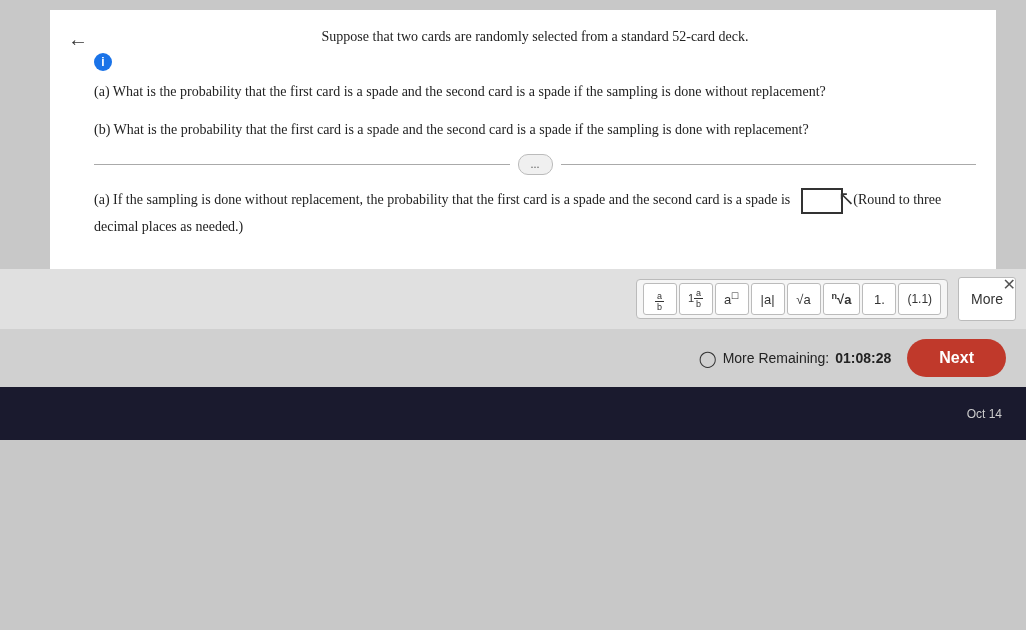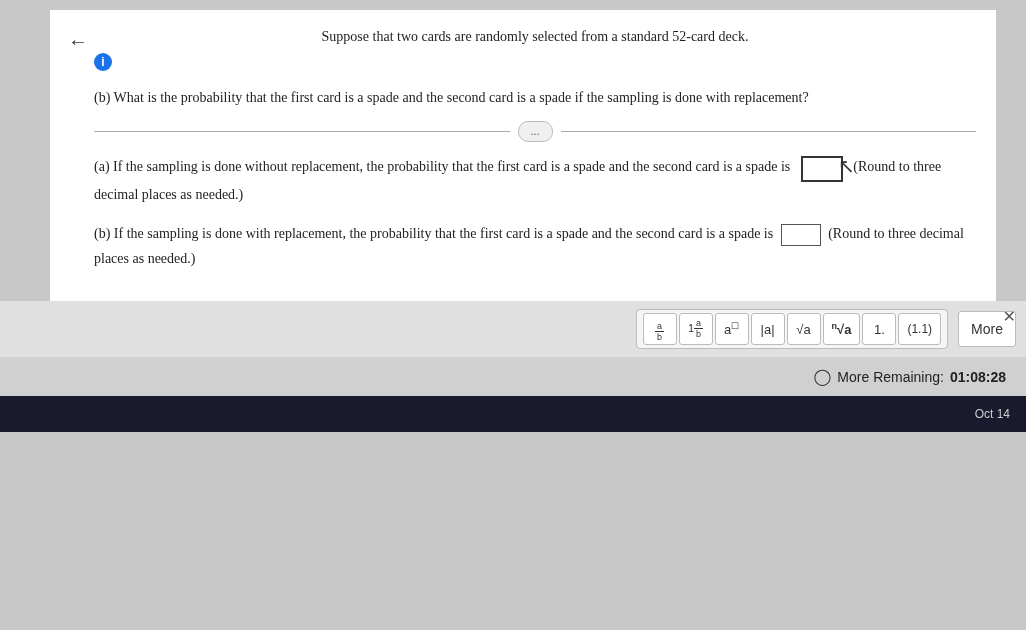--- a/index.html
+++ b/index.html
@@ -160,21 +160,21 @@
     }
 
     .more-btn {
       background: #fff;
       border: 1px solid #bbb;
       border-radius: 3px;
       padding: 4px 12px;
       cursor: pointer;
       font-size: 14px;
       color: #333;
-      height: 36px;
+      height: 44px;
       display: flex;
       align-items: center;
     }
 
     .close-x {
       position: absolute;
       right: 10px;
       top: 6px;
       font-size: 16px;
       cursor: pointer;
@@ -211,25 +211,25 @@
       border-radius: 20px;
       padding: 10px 32px;
       font-size: 16px;
       font-weight: bold;
       cursor: pointer;
       font-family: Arial, sans-serif;
     }
 
     .taskbar {
       background: #1a1a2e;
-      height: 36px;
+      height: 53px;
       display: flex;
       align-items: center;
       justify-content: flex-end;
-      padding: 0 16px;
+      padding: 0 24px;
       gap: 12px;
     }
 
     .taskbar-item {
       color: #ccc;
       font-size: 12px;
       font-family: Arial, sans-serif;
     }
 
     .fraction-icon {
@@ -252,20 +252,23 @@
     <span class="back-arrow">←</span>
 
     <div style="margin-left: 24px;">
       <div class="problem-header">Suppose that two cards are randomly selected from a standard 52-card deck.</div>
 
       <div class="info-row">
         <span class="info-icon">i</span>
       </div>
 
       <div class="questions-block">
+        <div>
+          <span>(a) What is the probability that the first card is a spade and the second card is a spade if the sampling is done without replacement?</span>
+        </div>
         <div style="margin-top:16px;">
           <span>(b) What is the probability that the first card is a spade and the second card is a spade if the sampling is done with replacement?</span>
         </div>
       </div>
 
       <div class="divider-row">
         <div class="divider-line"></div>
         <div class="divider-dots">...</div>
         <div class="divider-line"></div>
       </div>
@@ -276,26 +279,20 @@
           <span>spade is</span>
           
           <span style="display:inline-block; position:relative; margin: 0 4px; vertical-align: middle;">
             <span class="input-box-with-cursor" style="display:inline-block; width:42px; height:26px; border: 2px solid #333; background:white; vertical-align:middle; position:relative;">
               <span style="position:absolute; top:-2px; right:-14px; color:#333; font-size:20px; line-height:1;">↖</span>
             </span>
           </span>
           <span>(Round to three decimal places as needed.)</span>
         </div>
 
-        <div class="answer-part">
-          <span>(b) If the sampling is done with replacement, the probability that the first card is a spade and the second card is a</span>
-          <span>spade is</span>
-          <span class="input-box" style="display:inline-block; width:40px; height:22px; border:1px solid #555; background:white; vertical-align:middle; margin: 0 4px;"></span>
-          <span>(Round to three decimal places as needed.)</span>
-        </div>
       </div>
     </div>
   </div>
 </div>
 
 <div class="toolbar-area">
   <span class="close-x">✕</span>
 
   <div class="toolbar-buttons">
 
@@ -346,17 +343,20 @@
     <span>More</span>
   </button>
 </div>
 
 <div class="bottom-bar">
   <div class="timer-area">
     <span class="timer-icon">◯</span>
     <span>More Remaining:</span>
     <span style="font-weight:bold;">01:08:28</span>
   </div>
+  <button class="next-btn">
+    <span>Next</span>
+  </button>
 </div>
 
 <div class="taskbar">
   <span class="taskbar-item">Oct 14</span>
 </div>
 
 </body></html>

